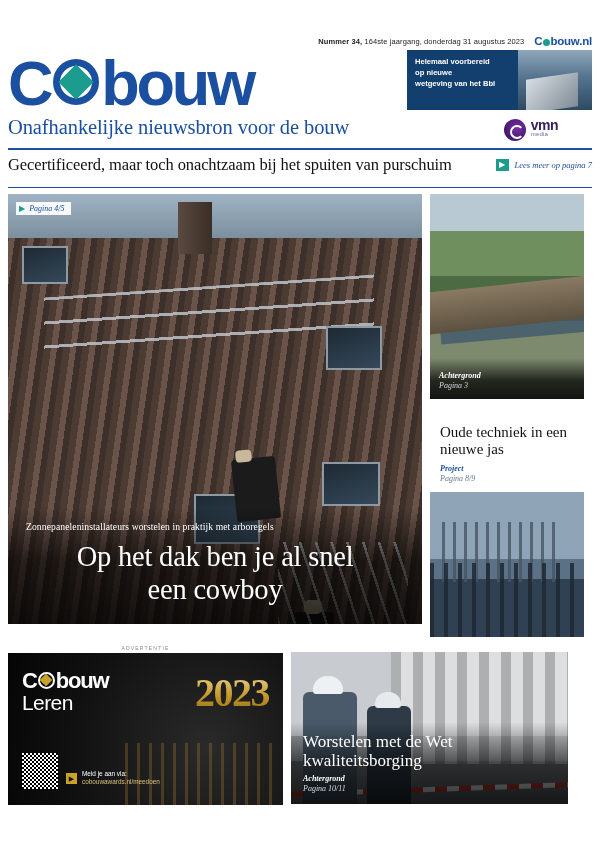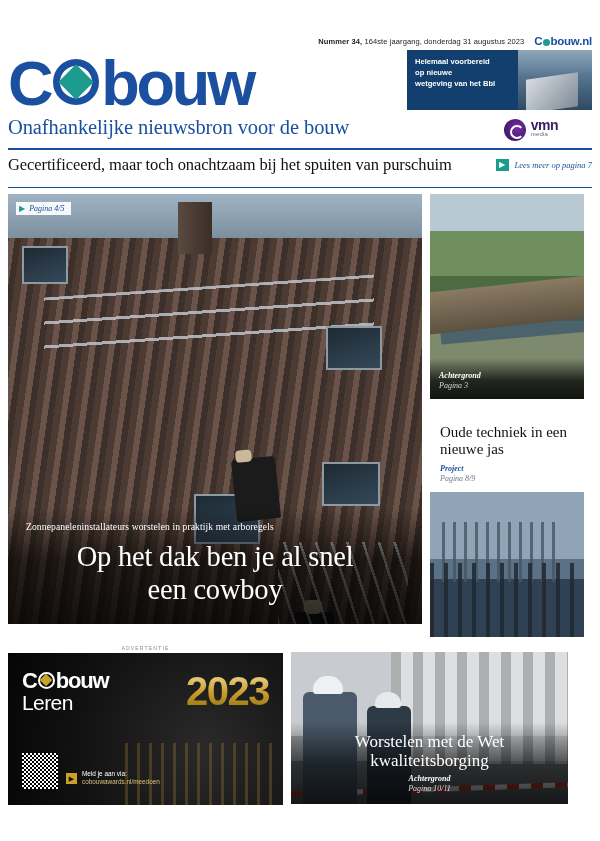--- a/index.html
+++ b/index.html
@@ -504,20 +504,21 @@
   .adv .year {
     position: absolute;
     right: 14px; top: 16px;
     font-size: 40px;
     font-weight: bold;
     letter-spacing: -1.5px;
     background: linear-gradient(180deg,#f4e2a1,#c79b2b 55%,#8d6a12);
     -webkit-background-clip: text;
     background-clip: text;
     color: transparent;
+    font-family: Liberation Serif, serif;
   }
   .adv .city {
     position: absolute;
     right: 8px; bottom: 0;
     width: 150px; height: 62px;
     background:
       repeating-linear-gradient(90deg, rgba(180,140,50,.35) 0 3px, rgba(0,0,0,0) 3px 12px);
     opacity: .8;
   }
   .adv .qr {
@@ -590,21 +591,21 @@
   .helmet-b:after {
     content:""; position:absolute; left: 8px; top: -14px;
     width: 26px; height: 16px; background: #e7eaec; border-radius: 12px 12px 3px 3px;
   }
   .bot-overlay {
     position: absolute;
     left: 0; right: 0; bottom: 0;
     padding: 10px 12px 10px 12px;
     background: linear-gradient(180deg, rgba(0,0,0,0), rgba(0,0,0,.6) 50%, rgba(0,0,0,.8));
     box-sizing: border-box;
-    text-align: center;
+    text-align: left;
   }
   .bot-overlay .h {
     color: #ffffff;
     font-family: "Liberation Serif", serif;
     font-size: 17px;
     line-height: 19px;
   }
   .bot-overlay .m {
     margin-top: 4px;
     font-family: "Liberation Serif", serif;

